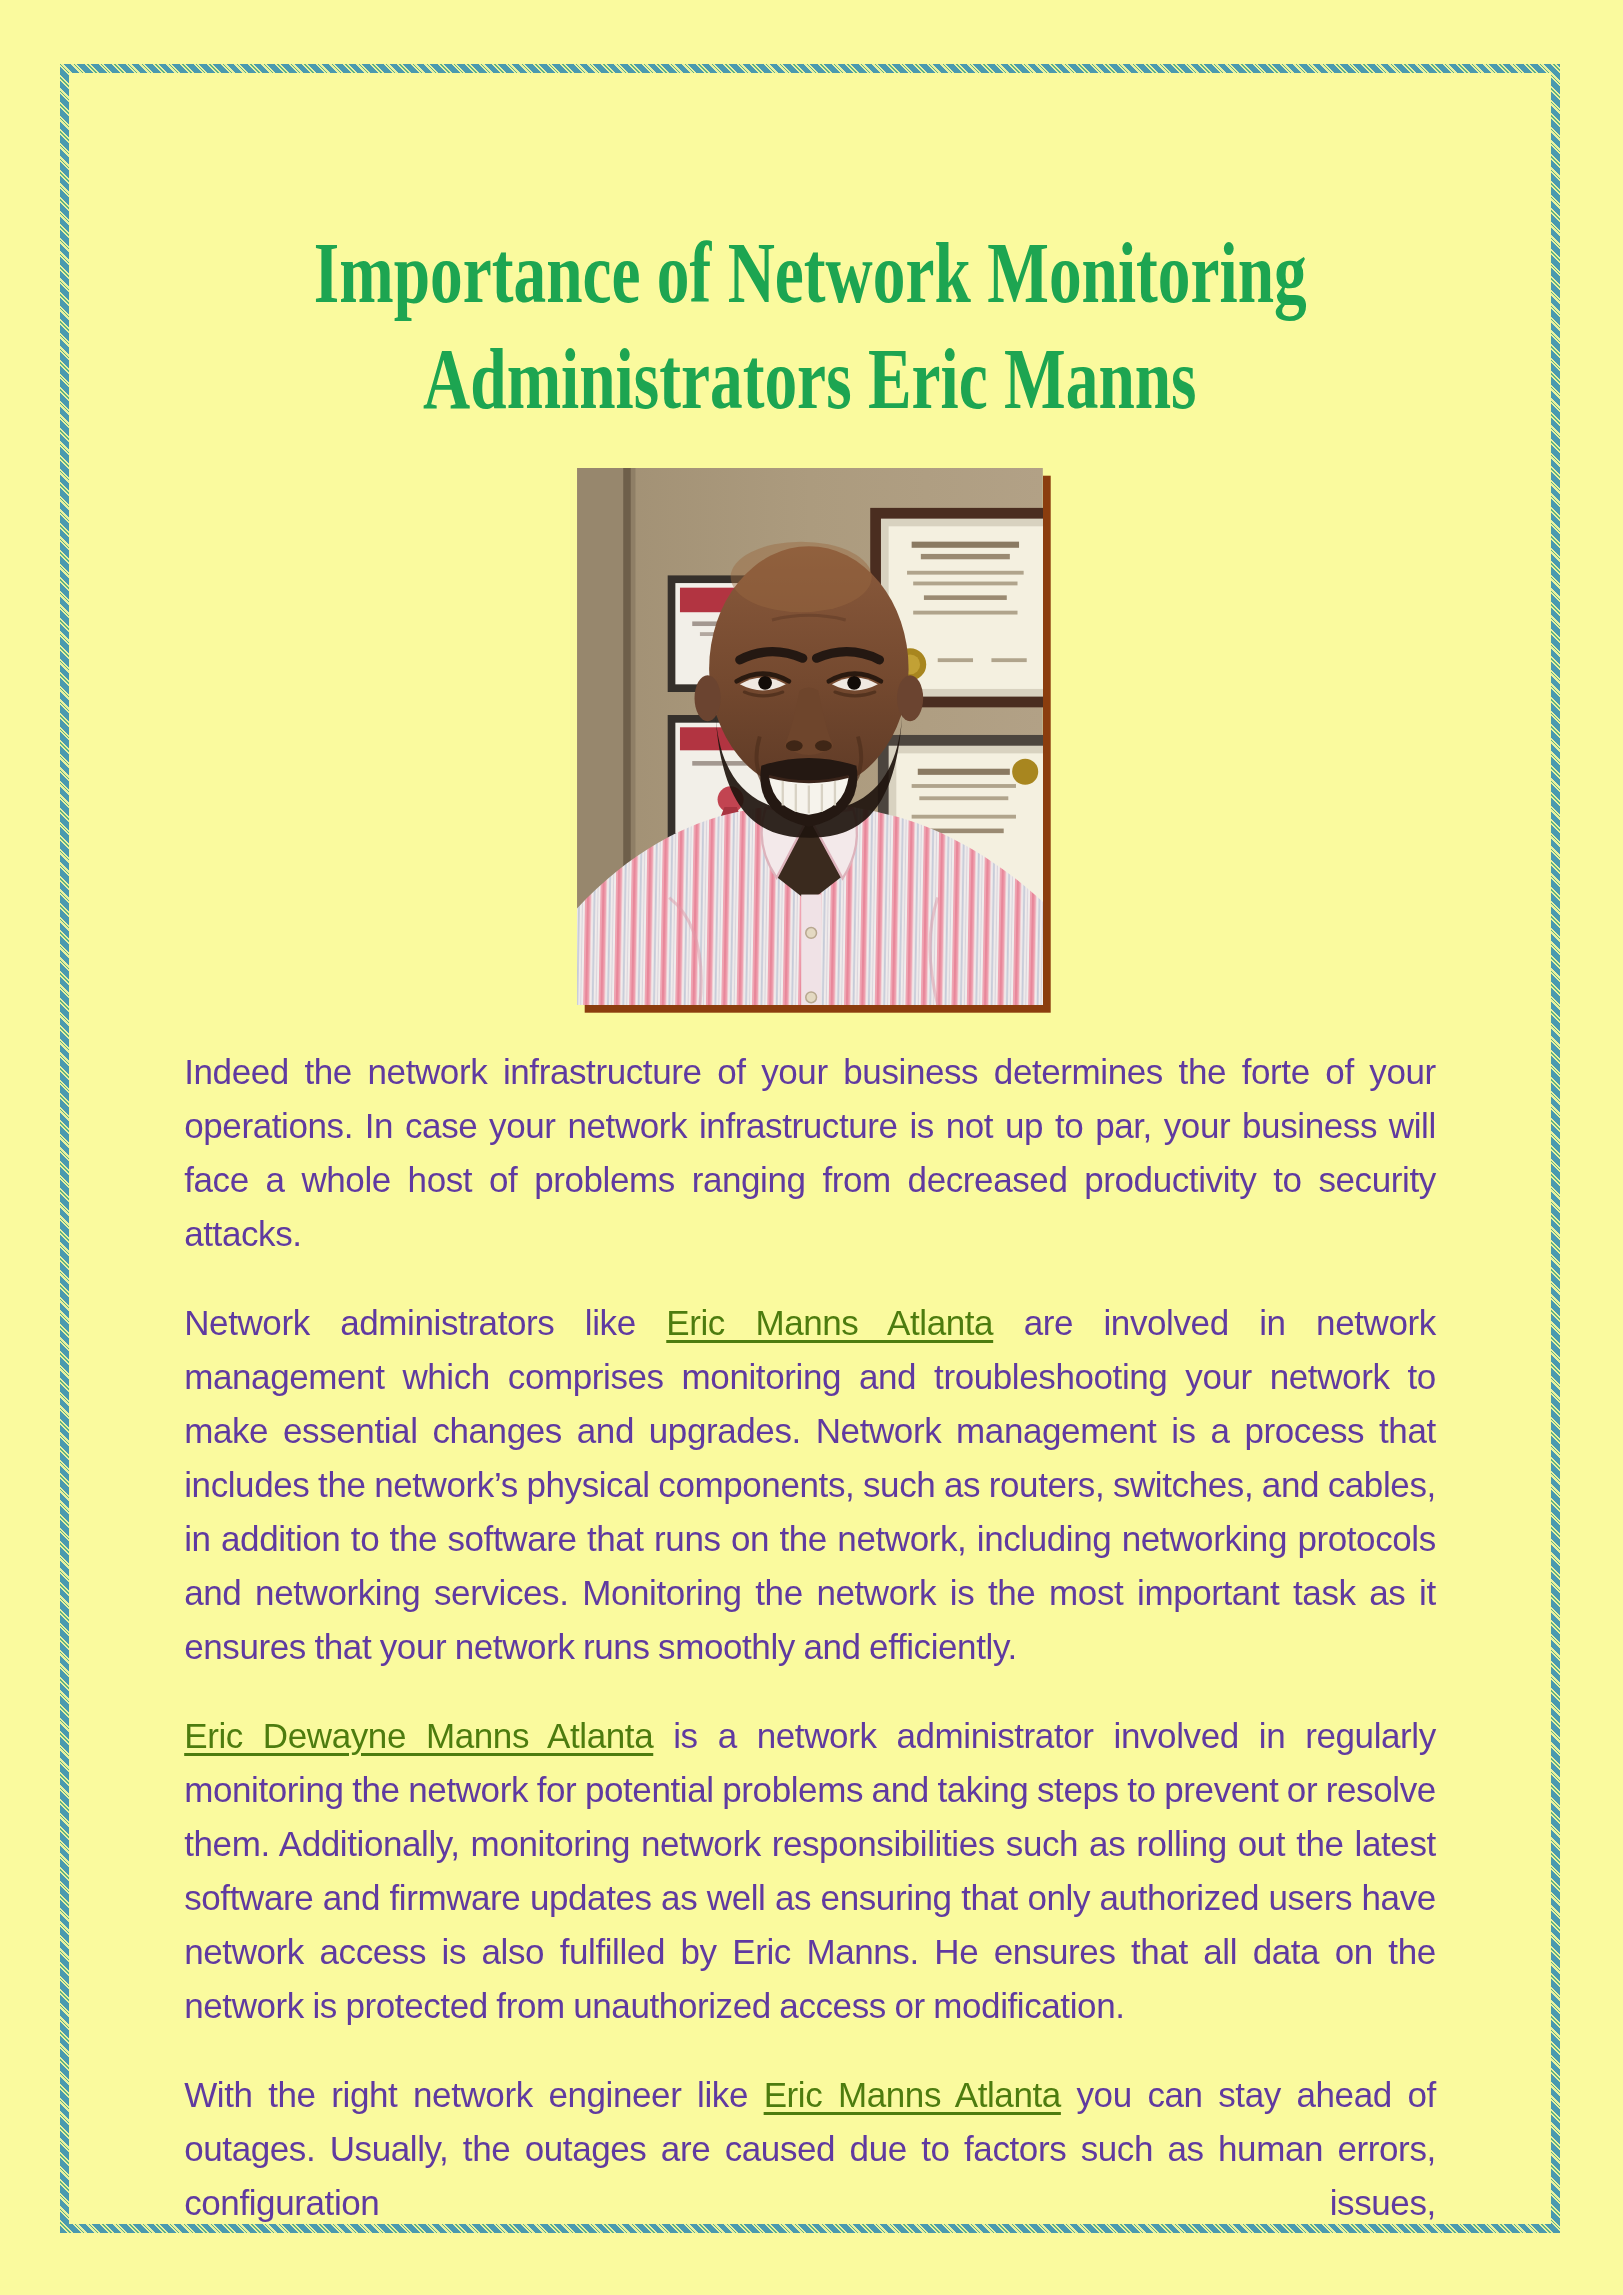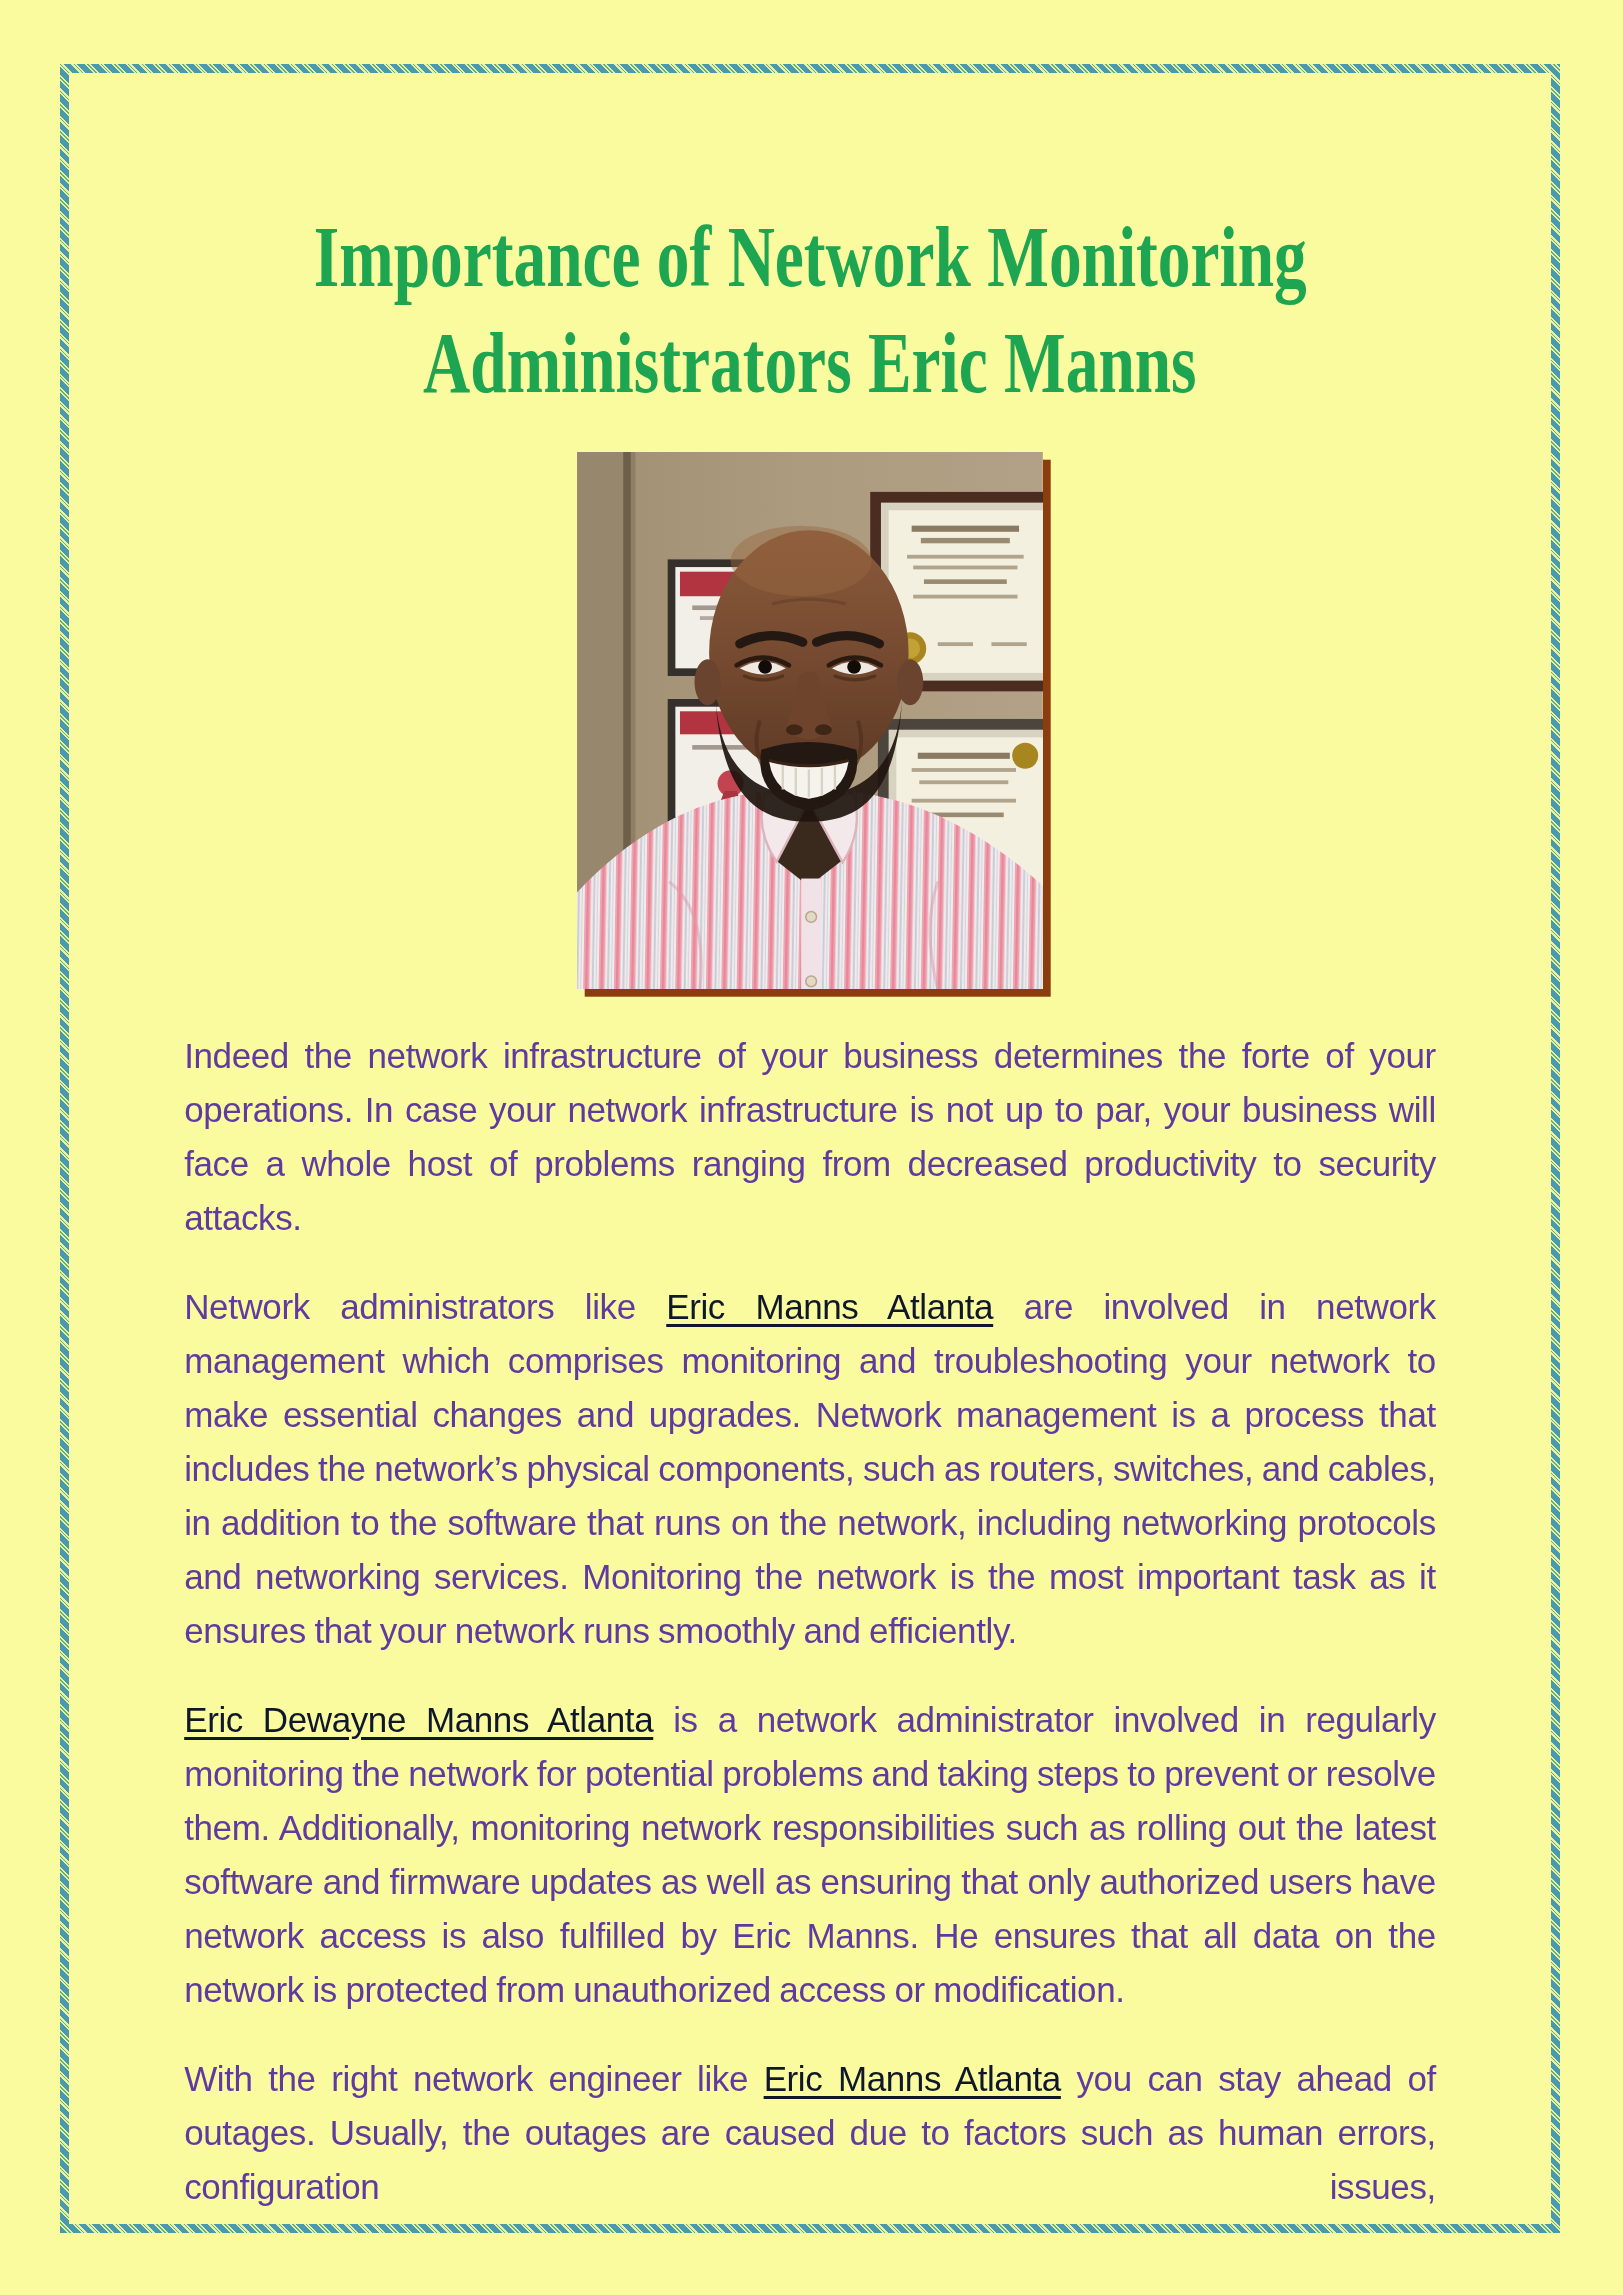--- a/index.html
+++ b/index.html
@@ -20,21 +20,21 @@
       #5FB282 7px,#5FB282 8px,
       #E9F1A0 8px,#E9F1A0 9.6px);
     padding:9.2px;
   }
   .inner{
     width:100%;height:100%;
     box-sizing:border-box;
     background:#FAFA9E;
     padding:141px 115px 0 115px;
   }
-  .title{margin:0;display:flex;flex-direction:column;align-items:center;}
+  .title{margin:16px;display:flex;flex-direction:column;align-items:center;}
   .title-line{
     font-family:"Liberation Serif","DejaVu Serif",serif;
     font-weight:700;
     font-size:86px;
     line-height:1;
     color:#1DA551;
     white-space:nowrap;
     transform:scaleX(0.76);
     transform-origin:50% 50%;
   }
@@ -53,21 +53,21 @@
     font-size:35px;
     line-height:54px;
     letter-spacing:-0.4px;
     word-spacing:-0.8px;
     text-align:justify;
   }
   .content p{margin:0 0 35px 0;}
   .content p:last-child{margin-bottom:0;}
   .content p.cutoff{text-align-last:justify;}
   a.doc-link{
-    color:#0f172a;
+    color:#4d7c0f;
     text-decoration:underline;
     text-decoration-thickness:3.1px;
     text-underline-offset:5.4px;
     cursor:pointer;
   }
 </style>
 </head>
 <body>
 
 <div class="border-frame">

